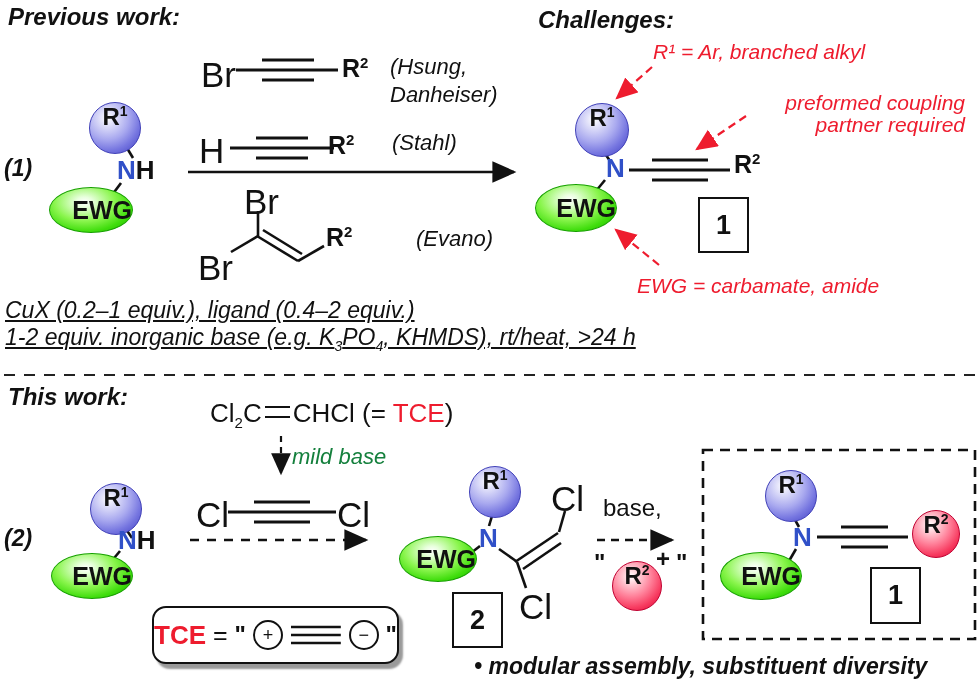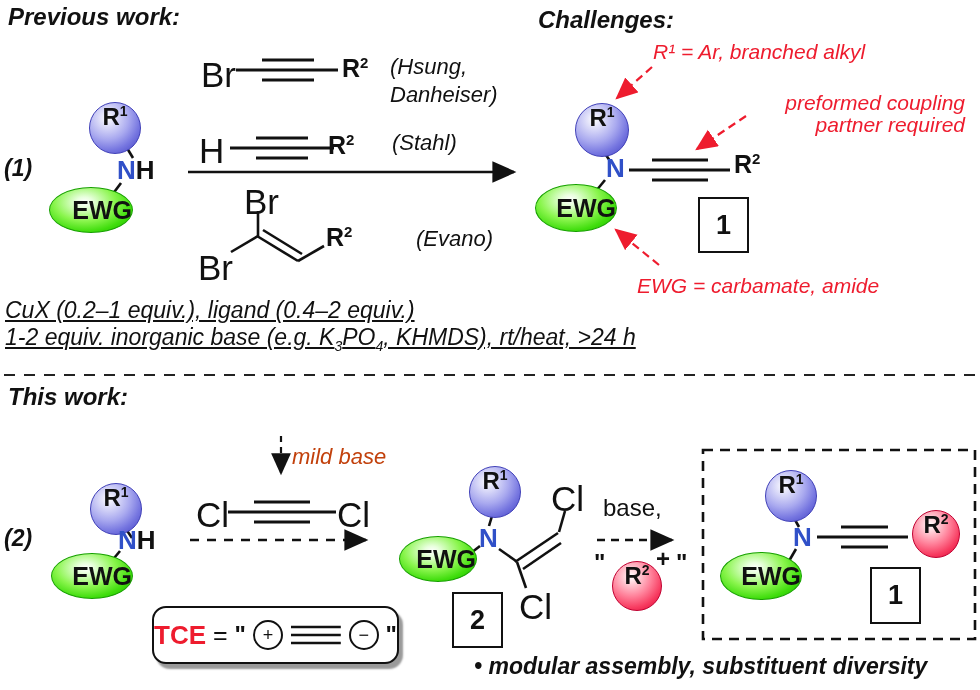--- a/index.html
+++ b/index.html
@@ -11,21 +11,21 @@
   .eqnum{font-size:23px;font-weight:bold;font-style:italic;}
   .atom{font-size:35px;}
   .natom{font-size:26px;font-weight:bold;color:#3050c8;}
   .hatom{font-size:26px;font-weight:bold;color:#111;}
   .rl{font-size:25px;font-weight:bold;}
   .rl sup{font-size:15px;}
   .attr{font-size:22px;font-style:italic;}
   .cond{font-size:23px;font-style:italic;text-decoration:underline;}
   .cond sub{font-size:14px;}
   .rednote{font-size:21px;font-style:italic;color:#ee1c2e;}
-  .blue-i{font-size:22px;font-style:italic;color:#c2410c;}
+  .blue-i{font-size:22px;font-style:italic;color:#15803d;}
   .sphere{position:absolute;border-radius:50%;display:flex;justify-content:center;font-weight:bold;font-size:24px;color:#111;}
   .sphere sup{font-size:14px;}
   .blue-sphere{background:radial-gradient(circle at 35% 30%,#ffffff 0%,#e3e3fa 14%,#a9a9ef 45%,#7676e0 68%,#5151cc 88%,#4343bf 100%);border:1px solid #4040b8;}
   .red-sphere{background:radial-gradient(circle at 38% 30%,#ffffff 0%,#ffd7de 14%,#ff8099 45%,#f73b60 70%,#e3103f 90%,#d40a35 100%);border:1px solid #c00030;}
   .green-ellipse{position:absolute;border-radius:50%;display:flex;align-items:center;justify-content:flex-end;font-weight:bold;font-size:25px;color:#111;background:radial-gradient(ellipse at 42% 32%,#ffffff 0%,#e8ffdd 12%,#8af54d 45%,#3fdd0c 70%,#28c400 88%,#1fae00 100%);border:1px solid #17a000;}
   .numbox{position:absolute;border:2.5px solid #111;background:#fff;display:flex;align-items:center;justify-content:center;font-weight:bold;font-size:27px;}
   .tcebox{position:absolute;border:2.5px solid #111;border-radius:14px;background:#fff;box-shadow:4px 5px 2px #9a9a9a;display:flex;align-items:center;justify-content:center;gap:7px;}
   .tce-red{color:#ee1c2e;font-weight:bold;font-size:26px;}
   .tce-eq{font-size:25px;}
   .quote{font-size:24px;font-weight:bold;}
@@ -199,20 +199,23 @@
   <div class="t rednote" style="left:653px;top:41px">R¹ = Ar, branched alkyl</div>
   <div class="t rednote ra" style="right:15px;top:92px">preformed coupling</div>
   <div class="t rednote ra" style="right:15px;top:114px">partner required</div>
   <div class="t rednote" style="left:637px;top:275px">EWG = carbamate, amide</div>
 
   <div class="t cond" style="left:5px;top:299px">CuX (0.2–1 equiv.), ligand (0.4–2 equiv.)</div>
   <div class="t cond" style="left:5px;top:326px">
     <span>1-2 equiv. inorganic base (e.g. K</span><sub>3</sub><span>PO</span><sub>4</sub><span>, KHMDS), rt/heat, &gt;24 h</span>
   </div>
 
+  <div class="t formula" style="left:210px;top:400px">
+    <span>Cl</span><sub>2</sub><span>C</span><span class="dbond"></span><span>CHCl (= </span><span class="red-t">TCE</span><span>)</span>
+  </div>
   <div class="t blue-i" style="left:292px;top:446px">mild base</div>
 
   <div class="t atom" style="left:196px;top:497px">Cl</div>
   <div class="t atom" style="left:337px;top:497px">Cl</div>
 
   <div class="t eqnum" style="left:4px;top:527px">(2)</div>
 
   <div class="sphere blue-sphere" style="left:90px;top:483px;width:50px;height:50px">
     <span><span>R</span><sup>1</sup></span>
   </div>

